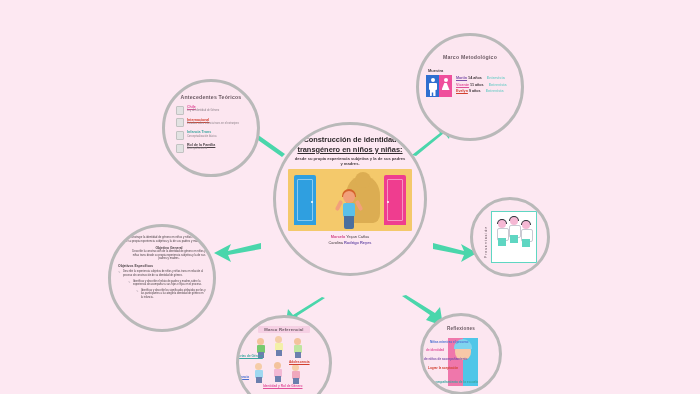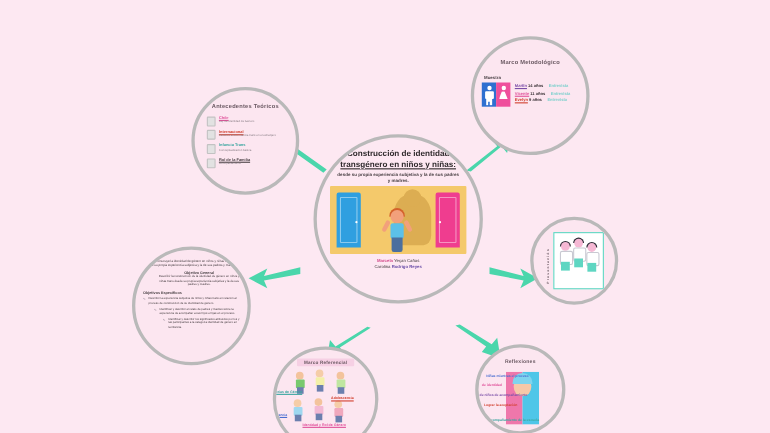--- a/index.html
+++ b/index.html
@@ -13,21 +13,20 @@
     background: #fde8f2;
     font-family: "Liberation Sans", sans-serif;
     position: relative;
   }
 
   #canvas {
     position: absolute;
     inset: 0;
     width: 688px;
     height: 394px;
-    margin-left: 12px;
   }
 
   
   .node {
     position: absolute;
     border-radius: 50%;
     background: #fce6f0;
     border: 3px solid #b9b9b9;
     box-sizing: border-box;
     display: flex;

